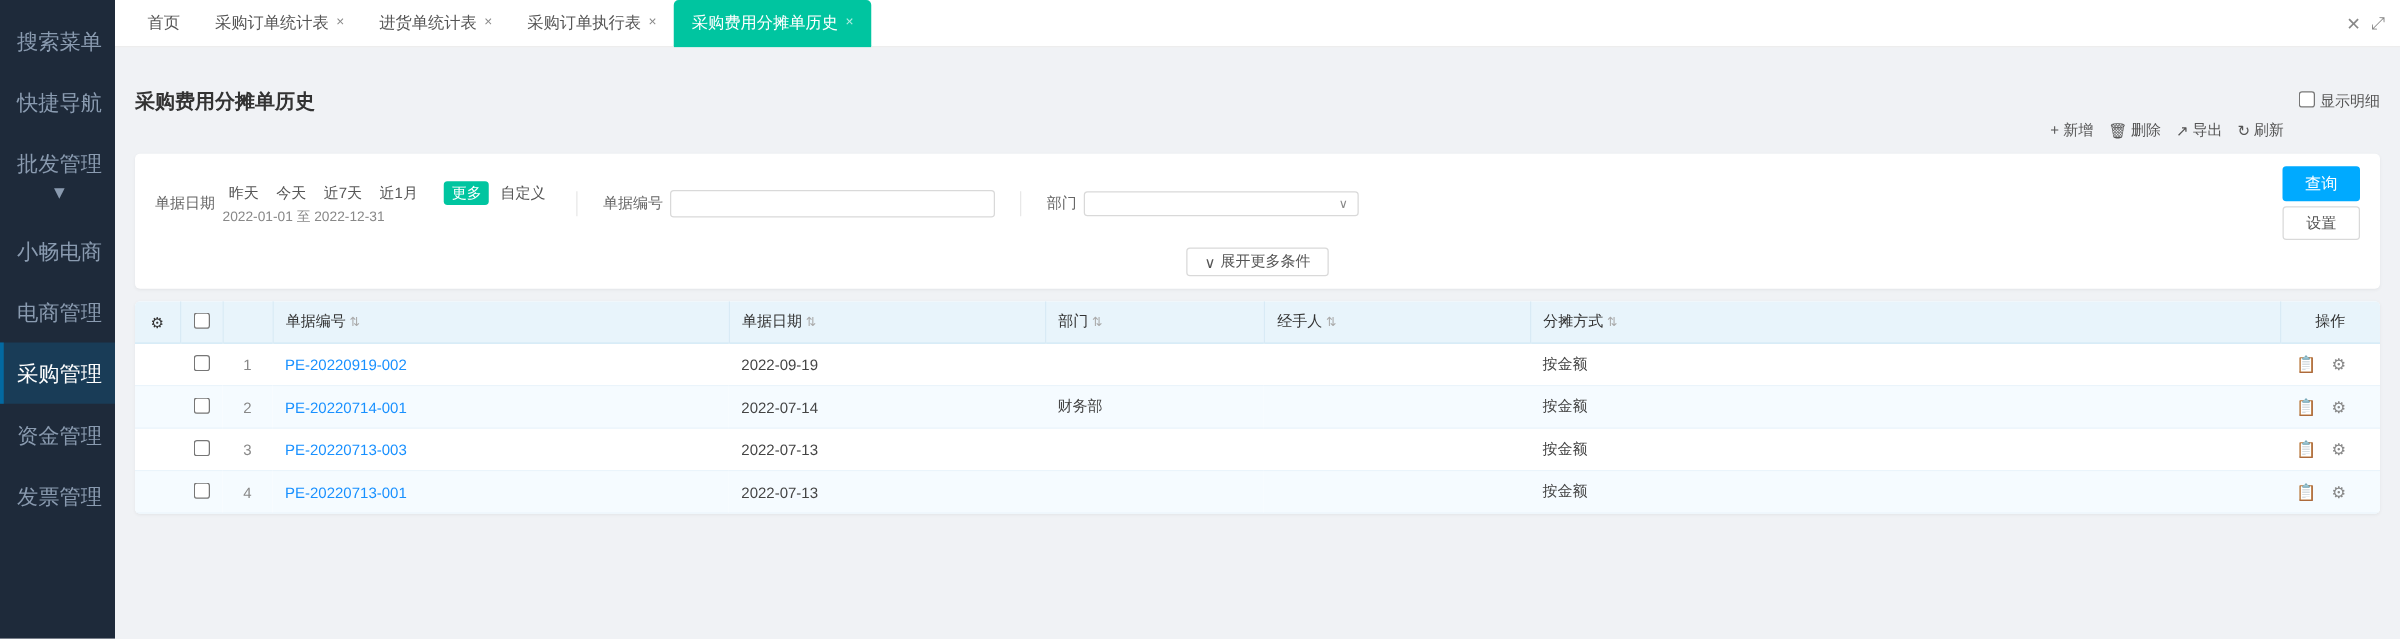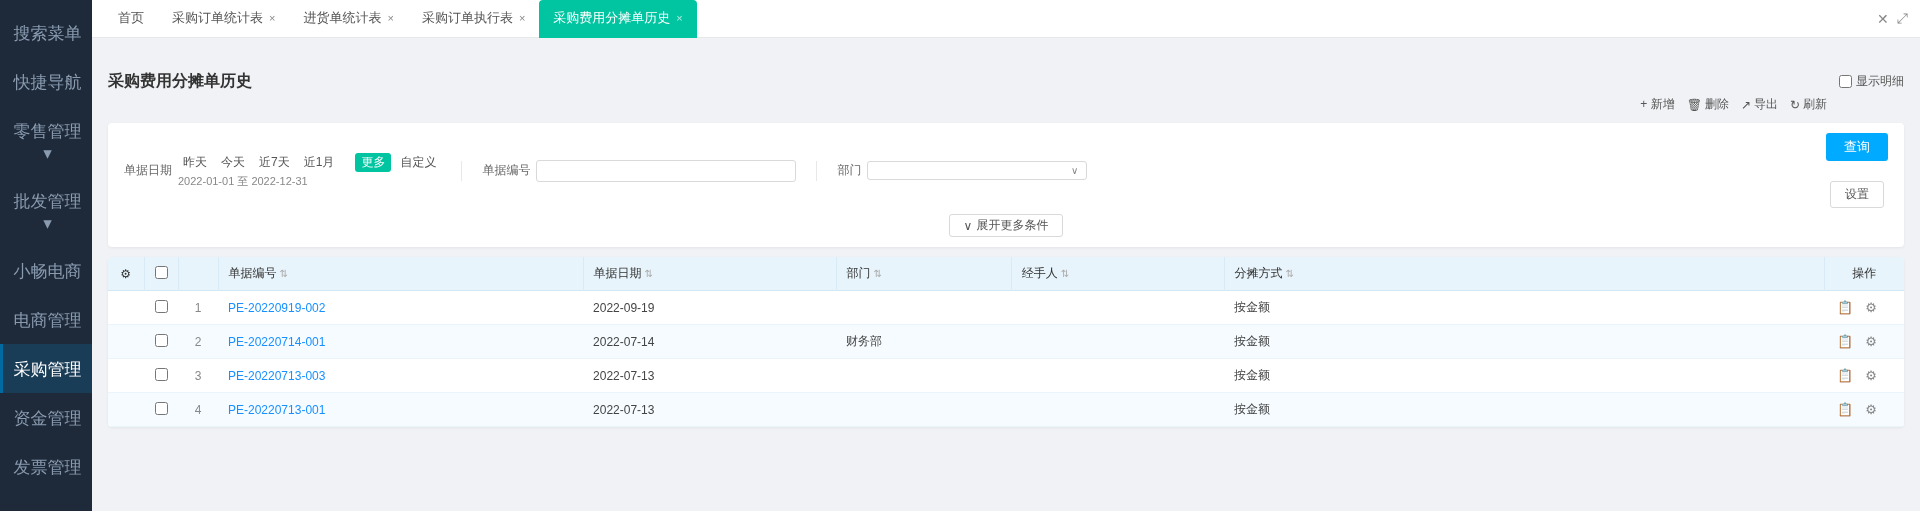--- a/index.html
+++ b/index.html
@@ -112,21 +112,20 @@
     .header-actions .action-btn {
       display: flex;
       align-items: center;
       gap: 3px;
       cursor: pointer;
       color: #555;
       margin-top: 46px;
     }
     .header-actions .show-col-label {
       display: flex;
-      align-items: center;
       gap: 4px;
       font-size: 12px;
       color: #555;
     }
 
     
     .filter-area {
       background: #fff;
       border-radius: 4px;
       padding: 10px 16px;
@@ -232,23 +231,22 @@
       border: 1px solid #d9d9d9;
       border-radius: 3px;
       padding: 4px 14px;
       font-size: 12px;
       cursor: pointer;
     }
 
     .query-settings-col {
       display: flex;
       flex-direction: column;
-      gap: 20px;
+      gap: 4px;
       margin-left: auto;
-      align-items: center;
     }
 
     
     .table-container {
       background: #fff;
       border-radius: 4px;
       box-shadow: 0 1px 3px rgba(0,0,0,0.06);
       overflow: hidden;
     }
     table {
@@ -323,23 +321,20 @@
   </style>
 </head>
 <body>
 
 <div class="sidebar">
 <div class="sidebar-item">
       <div class="s-label">搜索菜单</div>
     </div>
     <div class="sidebar-item">
       <div class="s-label">快捷导航</div>
-    </div>
-    <div class="sidebar-item">
-      <div class="s-label">零售管理 ▾</div>
     </div>
     <div class="sidebar-item">
       <div class="s-label">批发管理 ▾</div>
     </div>
     <div class="sidebar-item">
       <div class="s-label">小畅电商</div>
     </div>
     <div class="sidebar-item">
       <div class="s-label">电商管理</div>
     </div>

